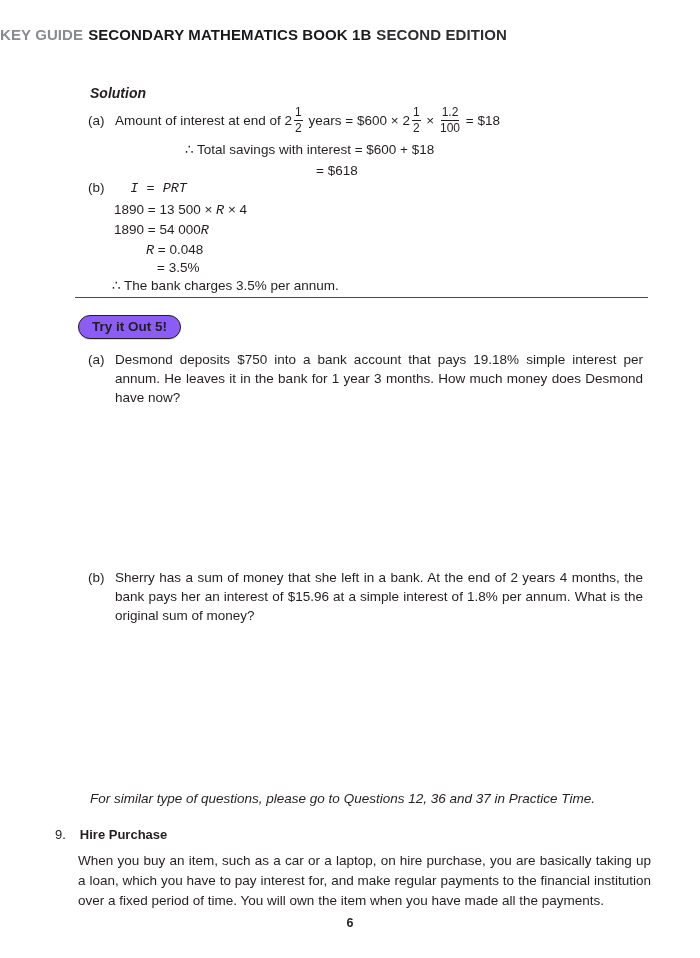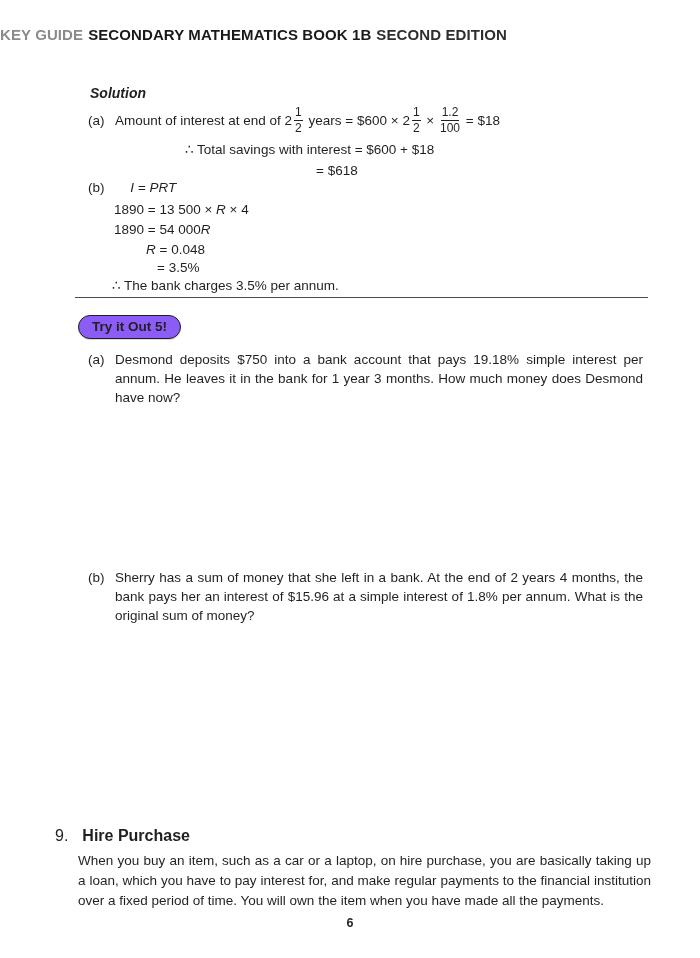--- a/index.html
+++ b/index.html
@@ -29,21 +29,21 @@
 
   
   .solution-title { left:90px; top:85px; font-size:14px; font-weight:bold; font-style:italic; }
 
   .eq { font-size:13.5px; }
   .eq-row { display:flex; align-items:center; }
   .frac { display:inline-flex; flex-direction:column; align-items:center; line-height:1.05; font-size:12px; margin:0 2px; }
   .frac .num { border-bottom:1.2px solid #231f20; padding:0 1px 1px; }
   .frac .den { padding-top:1px; }
   .qlabel { flex:0 0 27px; }
-  .ital { font-style:italic; }
+  .ital { font-style:italic;font-family:Liberation Mono, monospace; }
 
   .eq-a  { left:88px;  top:102px; height:36px; }
   .eq-a2 { left:164px; top:141px;margin-left:21px; }
   .eq-a3 { left:316px; top:163px;text-align:center; }
   .eq-b1 { left:88px;  top:180px; }
   .eq-b1 .fml { margin-left:22px; }
   .eq-b2 { left:114px; top:202px; }
   .eq-b3 { left:114px; top:222px; }
   .eq-b4 { left:146px; top:242px; }
   .eq-b5 { left:157px; top:260px; }
@@ -63,21 +63,21 @@
   }
 
   
   .question { display:flex; font-size:13.5px; line-height:19px; width:555px; }
   .question .qtext { width:528px; text-align:justify; }
   .q-a { left:88px; top:350px; }
   .q-b { left:88px; top:568px; }
 
   .note { left:90px; top:791px; font-size:13.5px; font-style:italic; }
 
-  .sec9 { left:55px; top:827px; font-size:16px; }
+  .sec9 { left:55px; top:827px; font-size:13px; }
   .sec9 .num { font-weight:normal; }
   .sec9 .ttl { font-weight:bold; margin-left:14px; }
 
   .para { left:78px; top:851px; width:573px; font-size:13.5px; line-height:20px; text-align:justify; }
 
   .pagenum { left:0; top:916px; width:700px; text-align:center; font-size:12.5px; font-weight:bold; }
 </style>
 </head>
 <body>
 
@@ -135,20 +135,21 @@
   <div class="abs question q-a">
     <span class="qlabel">(a)</span>
     <span class="qtext">Desmond deposits $750 into a bank account that pays 19.18% simple interest per annum. He leaves it in the bank for 1 year 3 months. How much money does Desmond have now?</span>
   </div>
 
   <div class="abs question q-b">
     <span class="qlabel">(b)</span>
     <span class="qtext">Sherry has a sum of money that she left in a bank. At the end of 2 years 4 months, the bank pays her an interest of $15.96 at a simple interest of 1.8% per annum. What is the original sum of money?</span>
   </div>
 
+  <div class="abs note">For similar type of questions, please go to Questions 12, 36 and 37 in Practice Time.</div>
 
   <div class="abs sec9">
     <span class="num">9.</span><span class="ttl">Hire Purchase</span>
   </div>
 
   <div class="abs para">When you buy an item, such as a car or a laptop, on hire purchase, you are basically taking up a loan, which you have to pay interest for, and make regular payments to the financial institution over a fixed period of time. You will own the item when you have made all the payments.</div>
 
   <div class="abs pagenum">6</div>
 
 </div>

